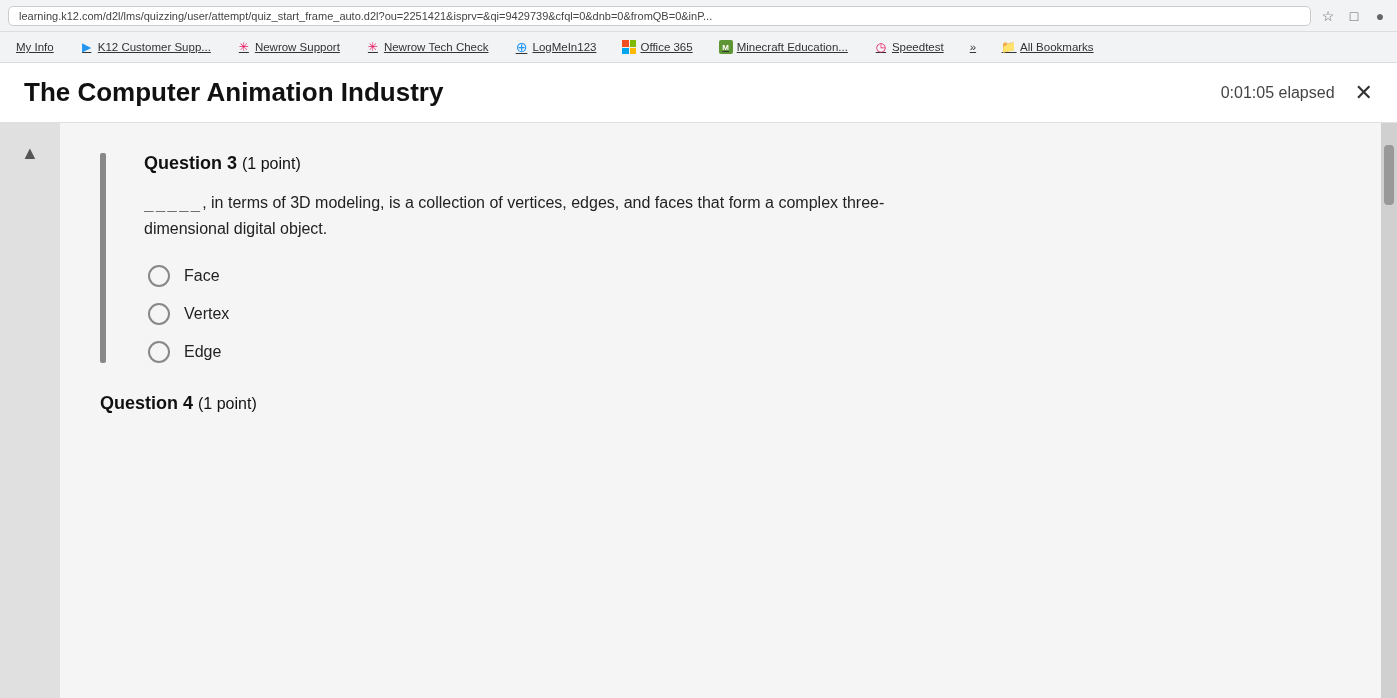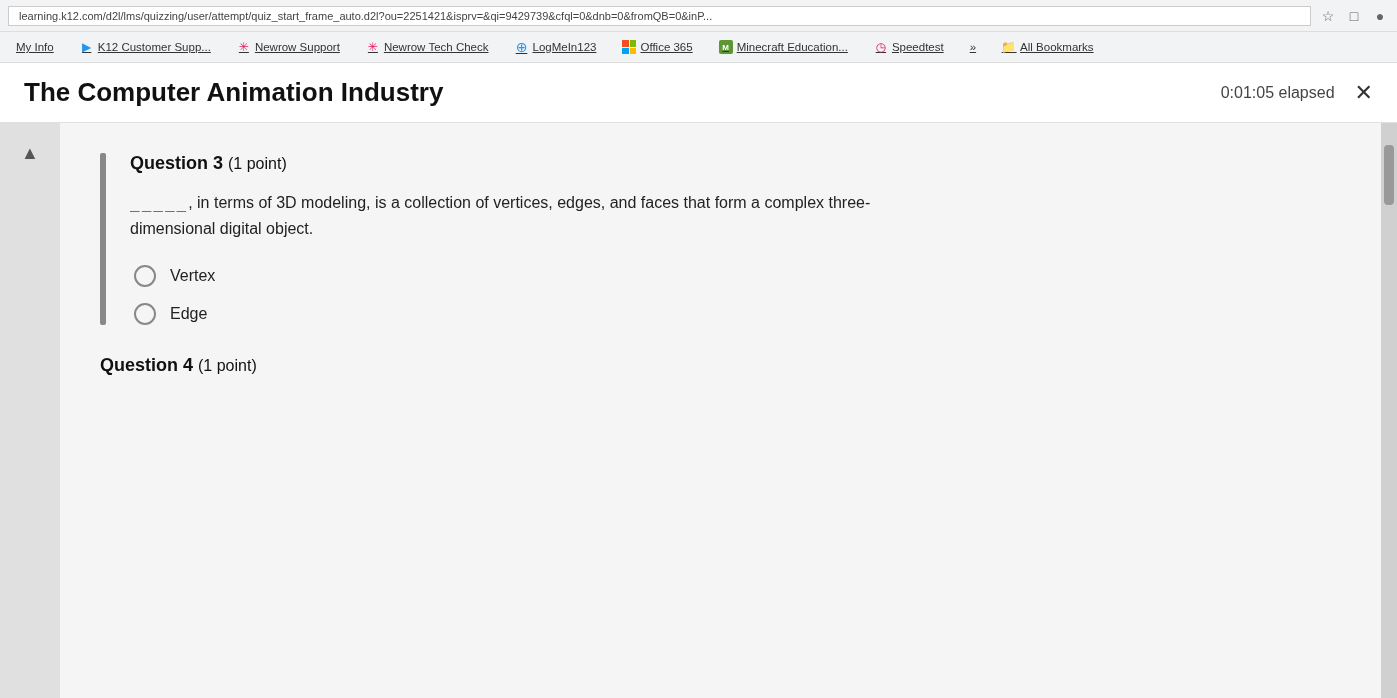--- a/index.html
+++ b/index.html
@@ -25,21 +25,21 @@
       height: 32px;
       font-size: 12px;
       color: #333;
       border-bottom: 1px solid #ddd;
     }
 
     .address-bar-url {
       flex: 1;
       background: #fff;
       border: 1px solid #ccc;
-      border-radius: 0;
+      border-radius: 5px;
       padding: 3px 10px;
       font-size: 11px;
       color: #444;
       overflow: hidden;
       text-overflow: ellipsis;
       white-space: nowrap;
     }
 
     .address-bar-icons {
       display: flex;
@@ -159,21 +159,21 @@
       flex: 1;
       background: #f5f5f5;
       padding: 30px 40px 20px 40px;
       overflow-y: auto;
       position: relative;
     }
 
     
     .question-block {
       display: flex;
-      gap: 4px;
+      gap: 18px;
       margin-bottom: 30px;
     }
 
     .question-accent {
       width: 6px;
       background: #888;
       border-radius: 2px;
       margin-right: 20px;
       flex-shrink: 0;
     }
@@ -370,20 +370,24 @@
       <div class="question-inner">
         <div class="question-heading">
           <span>Question 3</span>&nbsp;<span style="font-weight:normal; font-size:16px;">(1 point)</span>
         </div>
         <div class="question-text">
           <span class="blank">_____</span><span>, in terms of 3D modeling, is a collection of vertices, edges, and faces that form a complex three-dimensional digital object.</span>
         </div>
         <div class="answer-options">
           <div class="answer-option">
             <div class="radio-circle"></div>
+            <span class="answer-label">Face</span>
+          </div>
+          <div class="answer-option">
+            <div class="radio-circle"></div>
             <span class="answer-label">Vertex</span>
           </div>
           <div class="answer-option">
             <div class="radio-circle"></div>
             <span class="answer-label">Edge</span>
           </div>
         </div>
       </div>
     </div>
 

